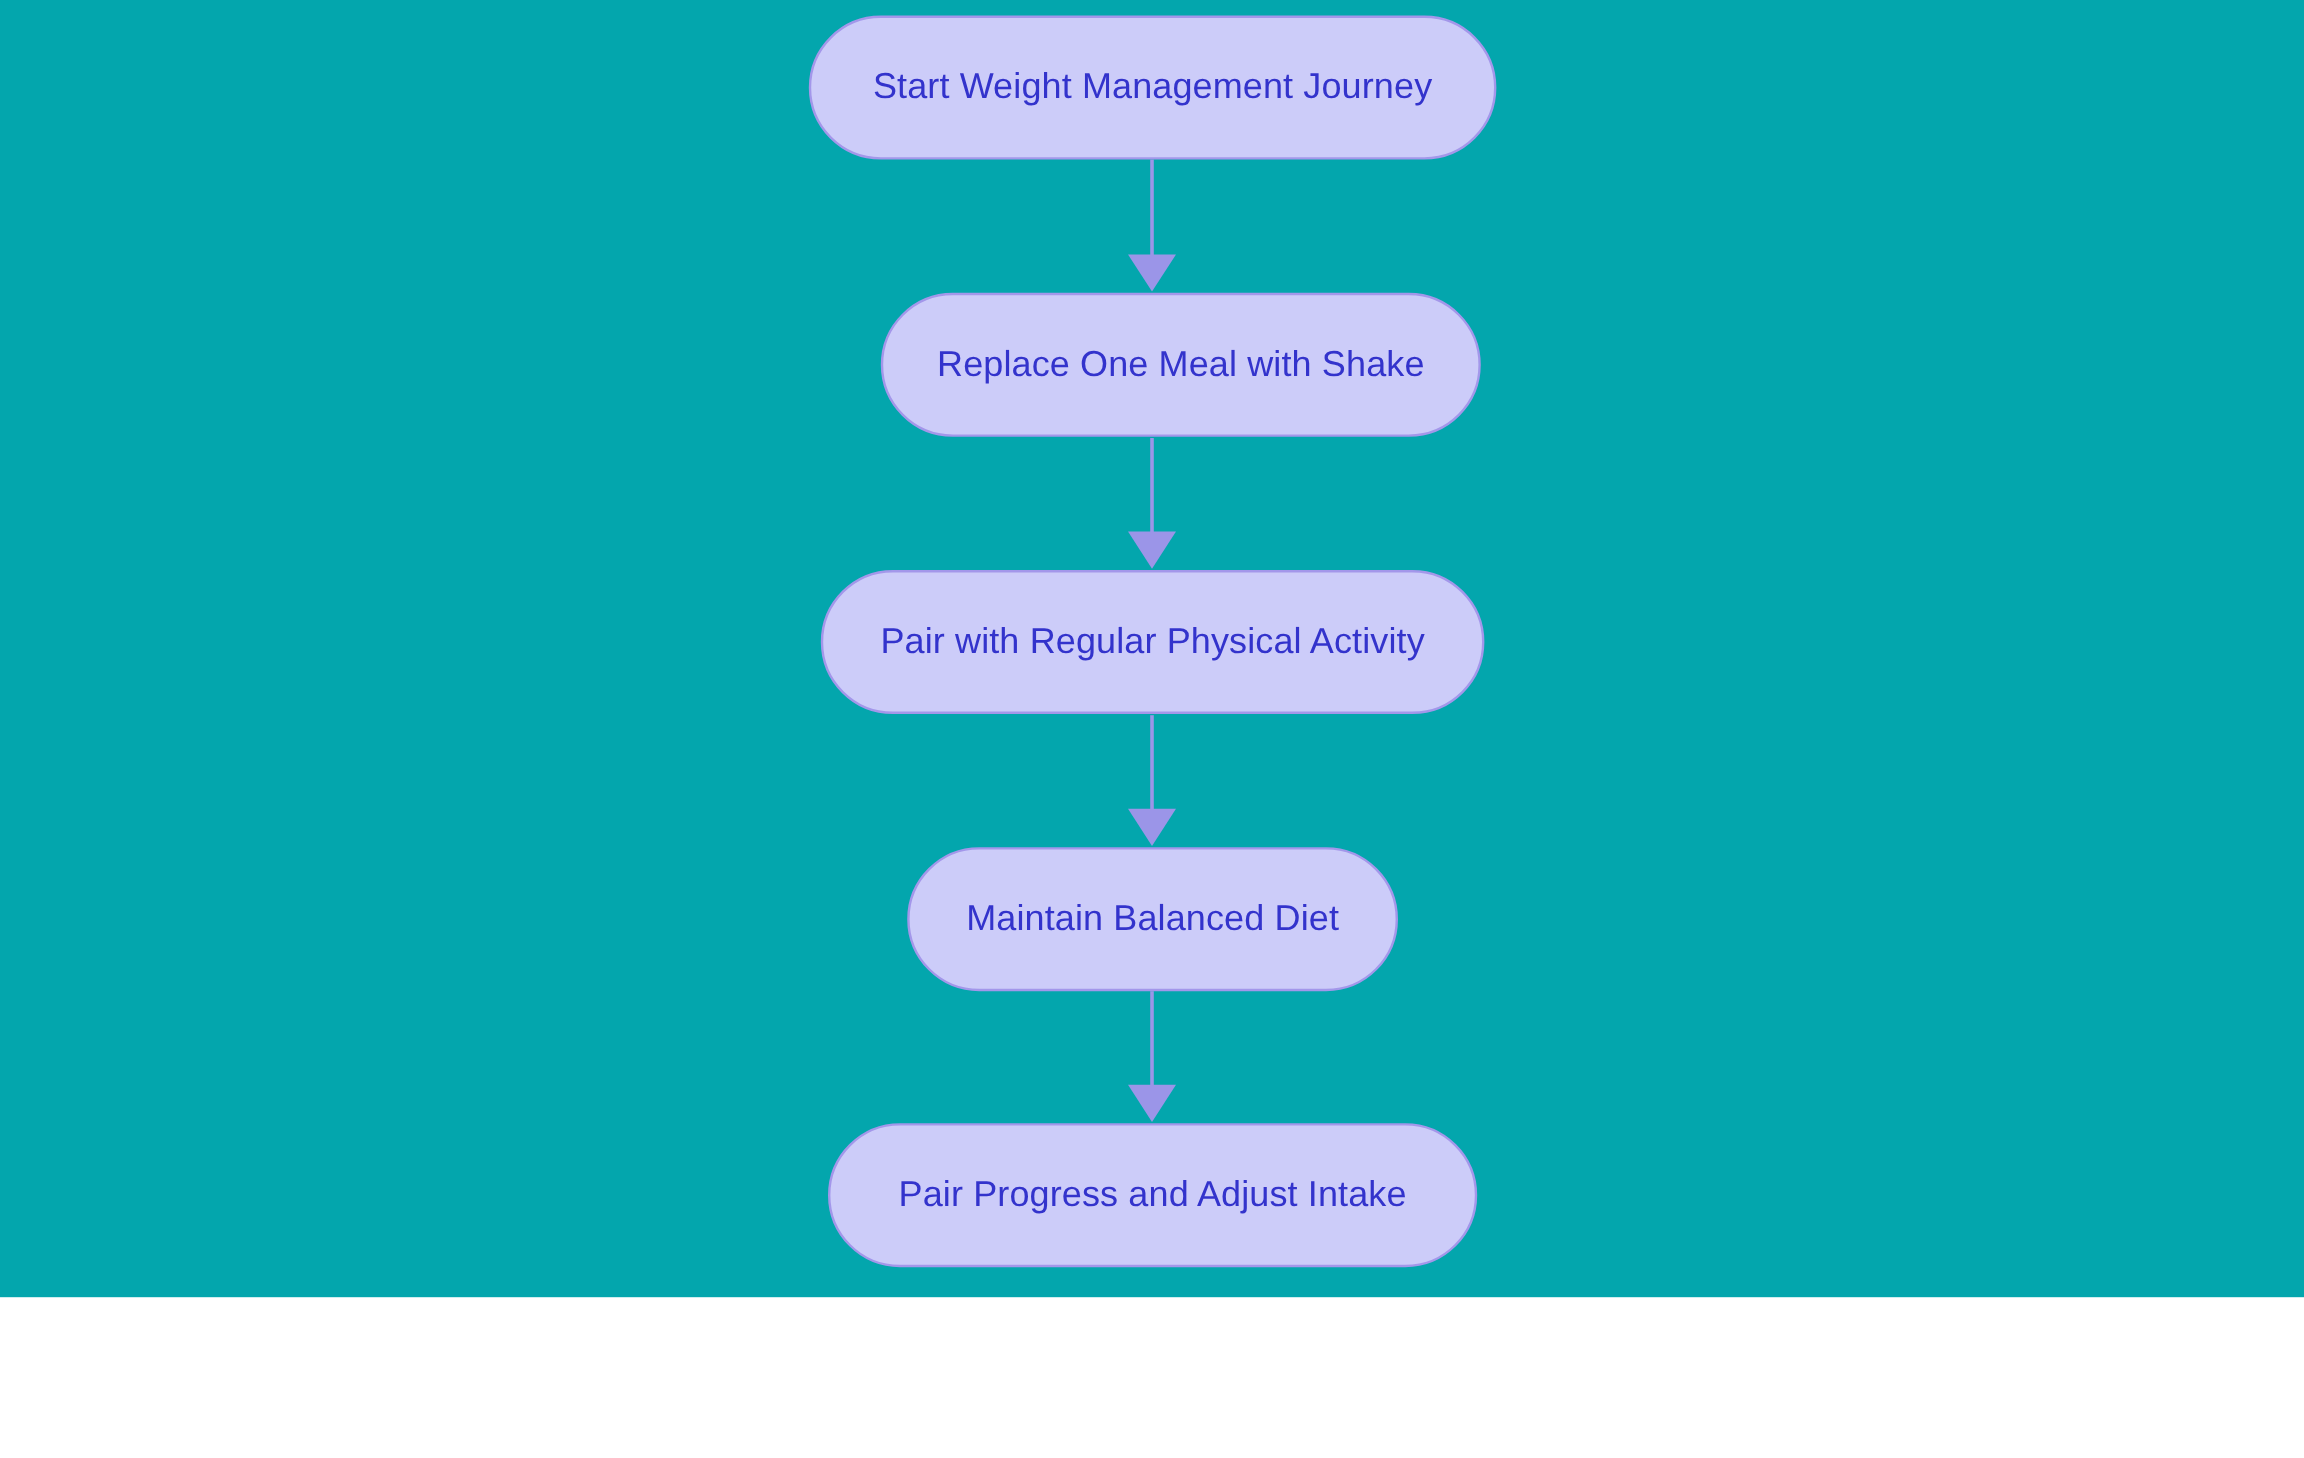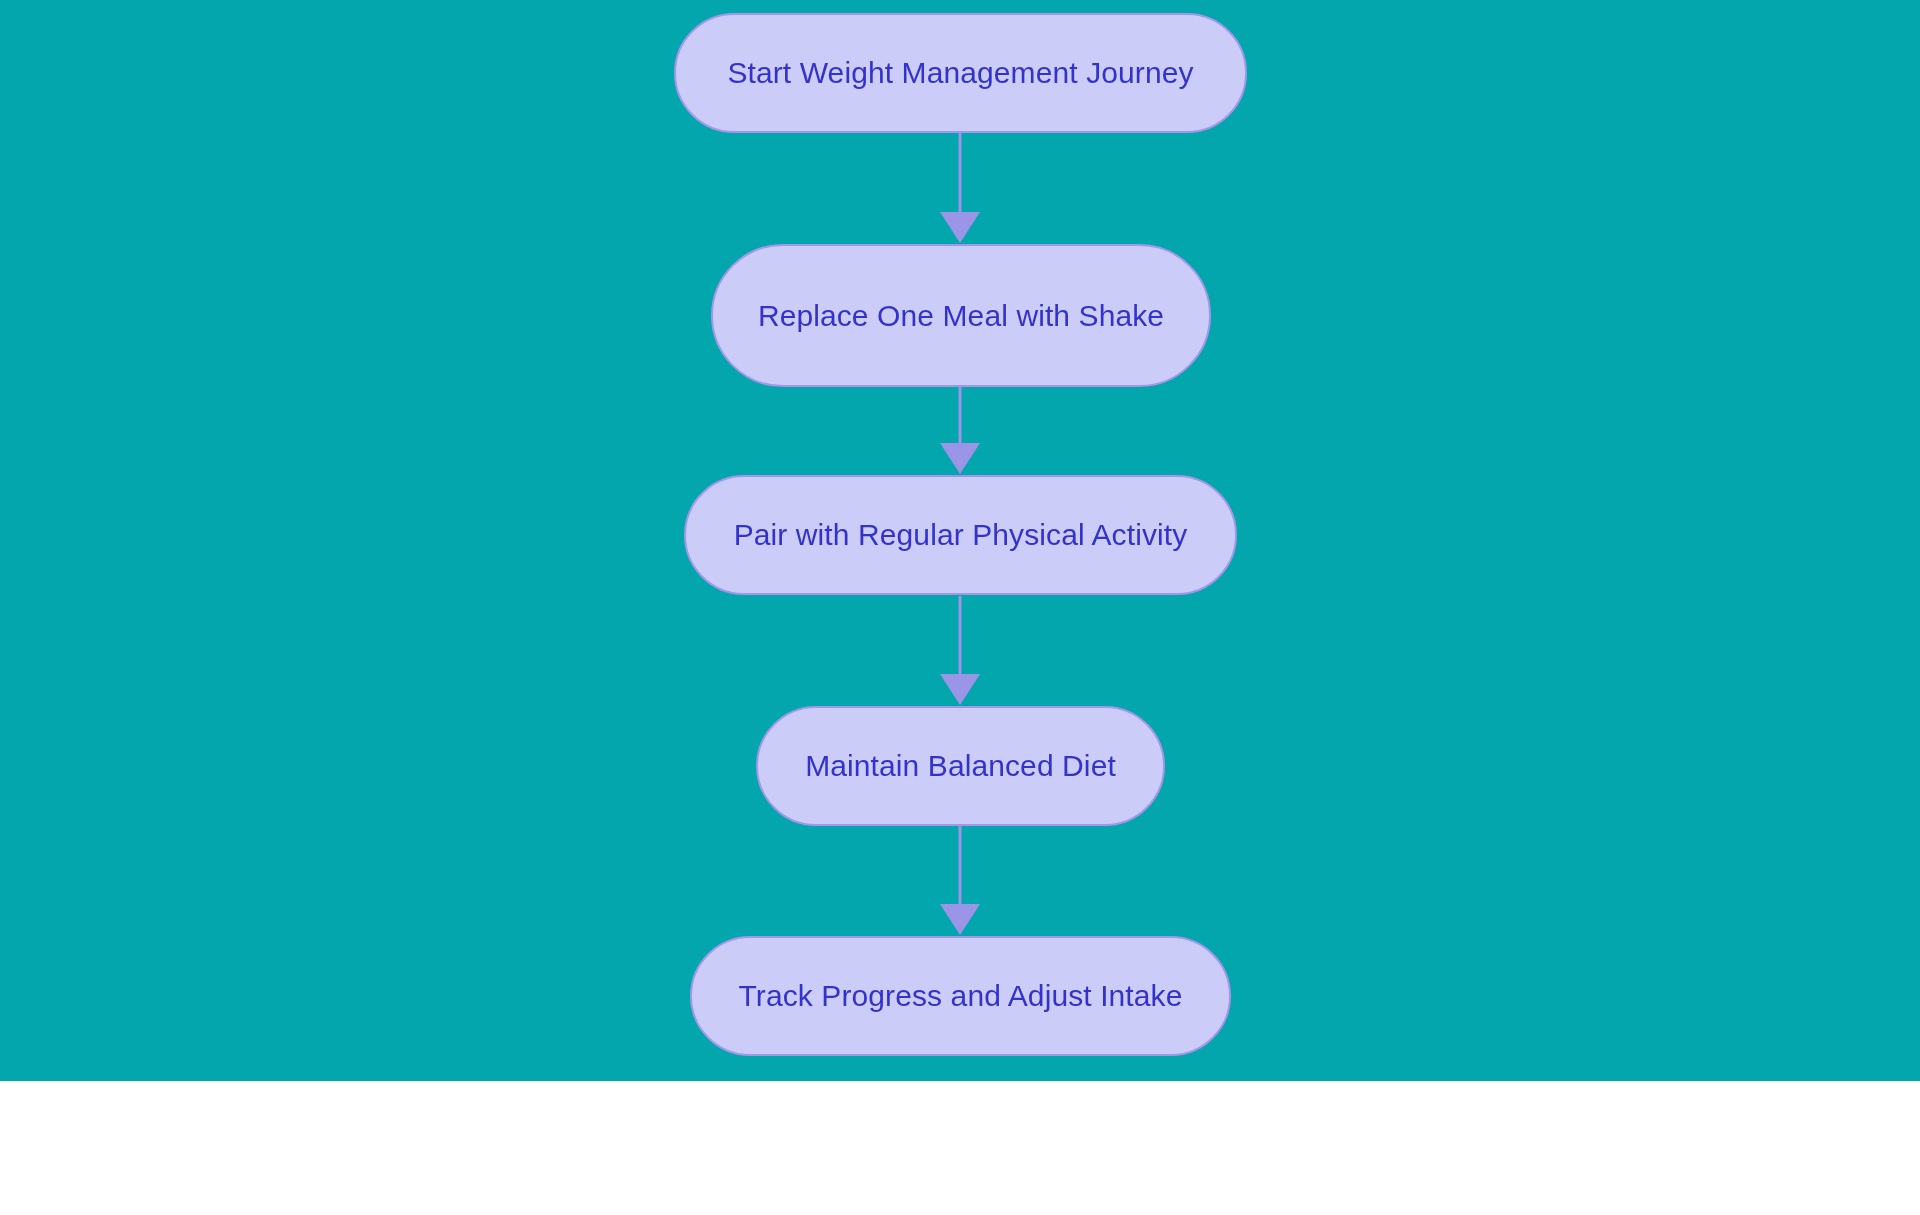--- a/index.html
+++ b/index.html
@@ -103,30 +103,30 @@
       <g>
         <line class="edge-line" x1="960" y1="826" x2="960" y2="907"></line>
         <polygon class="edge-head" points="940,904 980,904 960,935"></polygon>
       </g>
     </svg>
 
     <div class="node" style="left:674px; top:13px; width:573px; height:120px;">
       <span class="node-label">Start Weight Management Journey</span>
     </div>
 
-    <div class="node" style="left:711px; top:244px; width:500px; height:143px;">
+    <div class="node" style="left:734px; top:244px; width:500px; height:120px;">
       <span class="node-label">Replace One Meal with Shake</span>
     </div>
 
     <div class="node" style="left:756px; top:706px; width:409px; height:120px;">
       <span class="node-label">Maintain Balanced Diet</span>
     </div>
 
     <div class="node" style="left:684px; top:475px; width:553px; height:120px;">
       <span class="node-label">Pair with Regular Physical Activity</span>
     </div>
 
     <div class="node" style="left:690px; top:936px; width:541px; height:120px;">
-      <span class="node-label">Track Progress and Adjust Intake</span>
+      <span class="node-label">Pair Progress and Adjust Intake</span>
     </div>
 
   </div>
 </div>
 
 </body></html>

